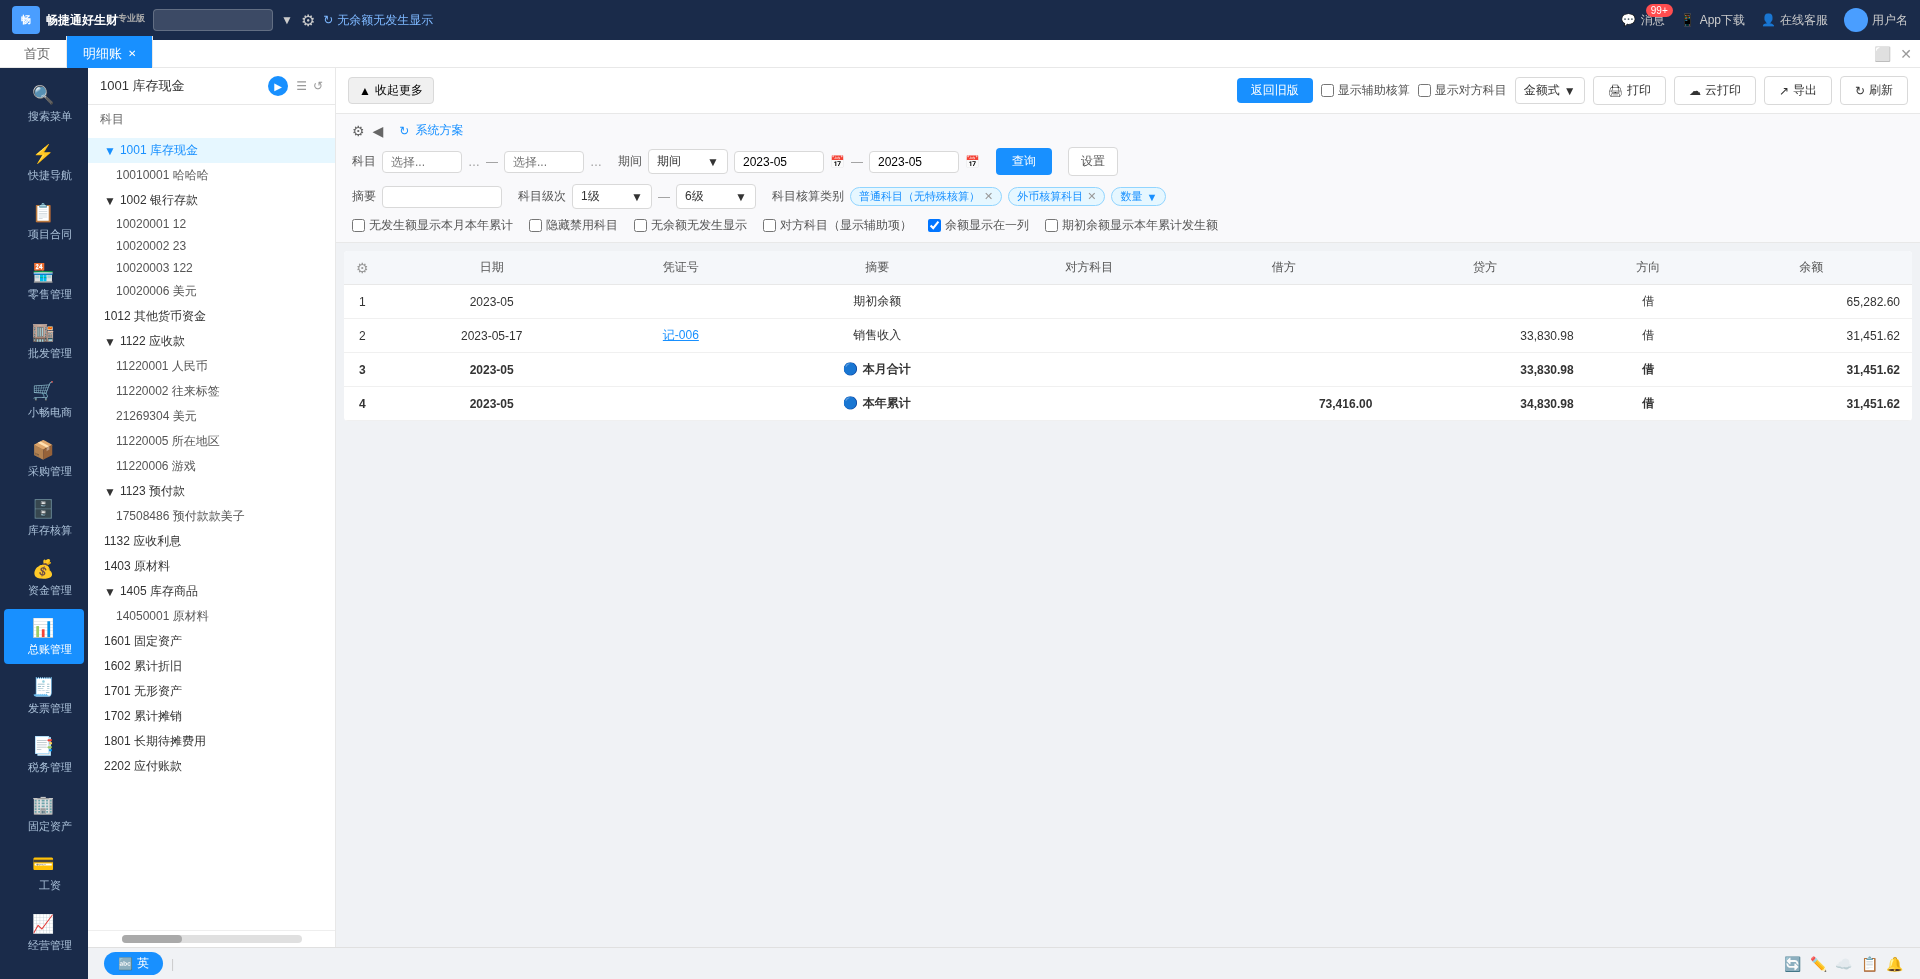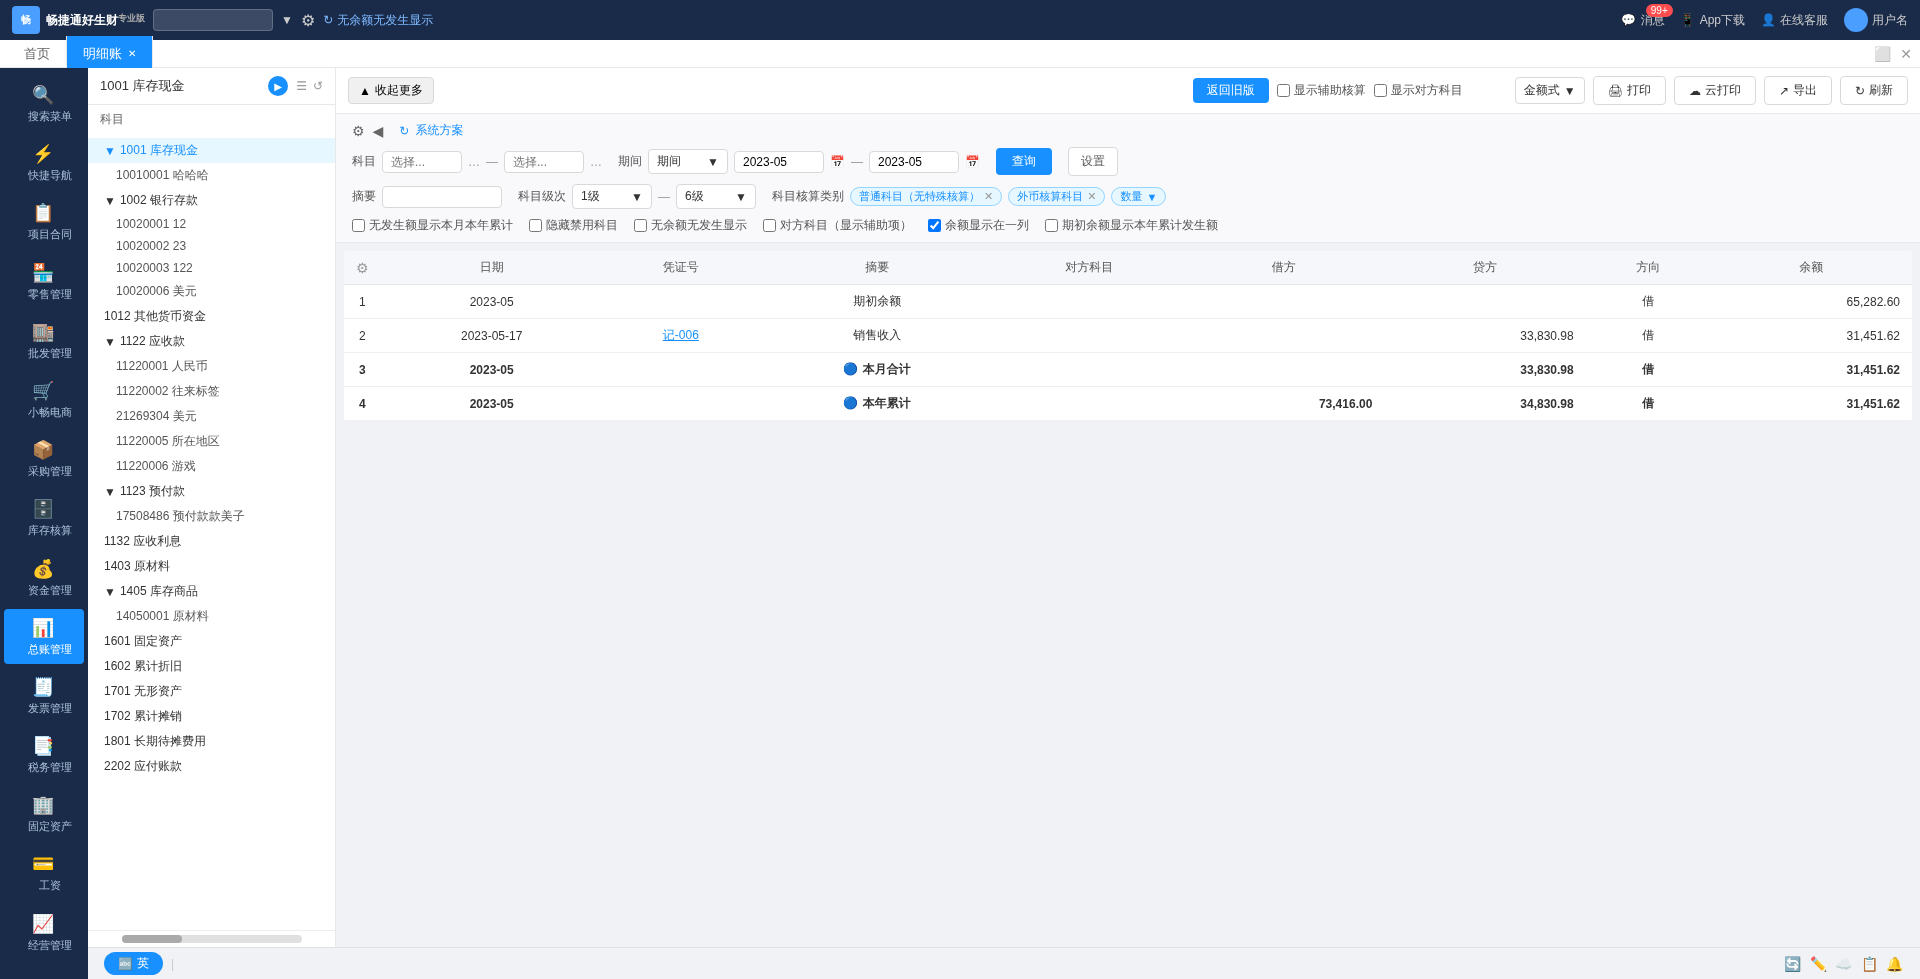--- a/index.html
+++ b/index.html
@@ -63,21 +63,21 @@
 
     
     .toolbar { padding: 8px 12px; background: #fff; border-bottom: 1px solid #e8e8e8; display: flex; align-items: center; gap: 8px; flex-shrink: 0; }
     .toolbar-left { display: flex; align-items: center; gap: 8px; }
     .expand-btn { background: #f0f0f0; border: 1px solid #d9d9d9; border-radius: 4px; padding: 4px 10px; cursor: pointer; font-size: 12px; display: flex; align-items: center; gap: 4px; }
     .toolbar-right { margin-left: auto; display: flex; align-items: center; gap: 8px; }
     .btn-primary { background: #1890ff; color: #fff; border: none; border-radius: 4px; padding: 4px 14px; cursor: pointer; font-size: 12px; }
     .btn-default { background: #fff; color: #333; border: 1px solid #d9d9d9; border-radius: 4px; padding: 5px 14px; cursor: pointer; font-size: 12px; display: flex; align-items: center; gap: 4px; }
     .checkbox-group { display: flex; align-items: center; gap: 4px; font-size: 12px; color: #555; }
     .checkbox-group input { cursor: pointer; }
-    .dropdown-select { border: 1px solid #d9d9d9; border-radius: 4px; padding: 4px 8px; font-size: 12px; display: flex; align-items: center; gap: 4px; cursor: pointer; background: #fff; margin-left: 44px; }
+    .dropdown-select { border: 1px solid #d9d9d9; border-radius: 4px; padding: 4px 8px; font-size: 12px; display: flex; align-items: center; gap: 4px; cursor: pointer; background: #fff; }
 
     
     .filter-area { background: #f9f9fb; border-bottom: 1px solid #e8e8e8; padding: 8px 16px; flex-shrink: 0; }
     .filter-row1 { display: flex; align-items: center; gap: 8px; margin-bottom: 8px; }
     .filter-icon-btn { background: transparent; border: none; cursor: pointer; color: #666; font-size: 14px; }
     .filter-row2 { display: flex; align-items: center; gap: 16px; margin-bottom: 8px; }
     .filter-field { display: flex; align-items: center; gap: 6px; }
     .filter-field-label { font-size: 12px; color: #555; white-space: nowrap; }
     .filter-input { border: 1px solid #d9d9d9; border-radius: 4px; padding: 3px 8px; font-size: 12px; color: #bbb; width: 100px; }
     .filter-select { border: 1px solid #d9d9d9; border-radius: 4px; padding: 3px 8px; font-size: 12px; width: 80px; display: flex; align-items: center; justify-content: space-between; background: #fff; cursor: pointer; }

